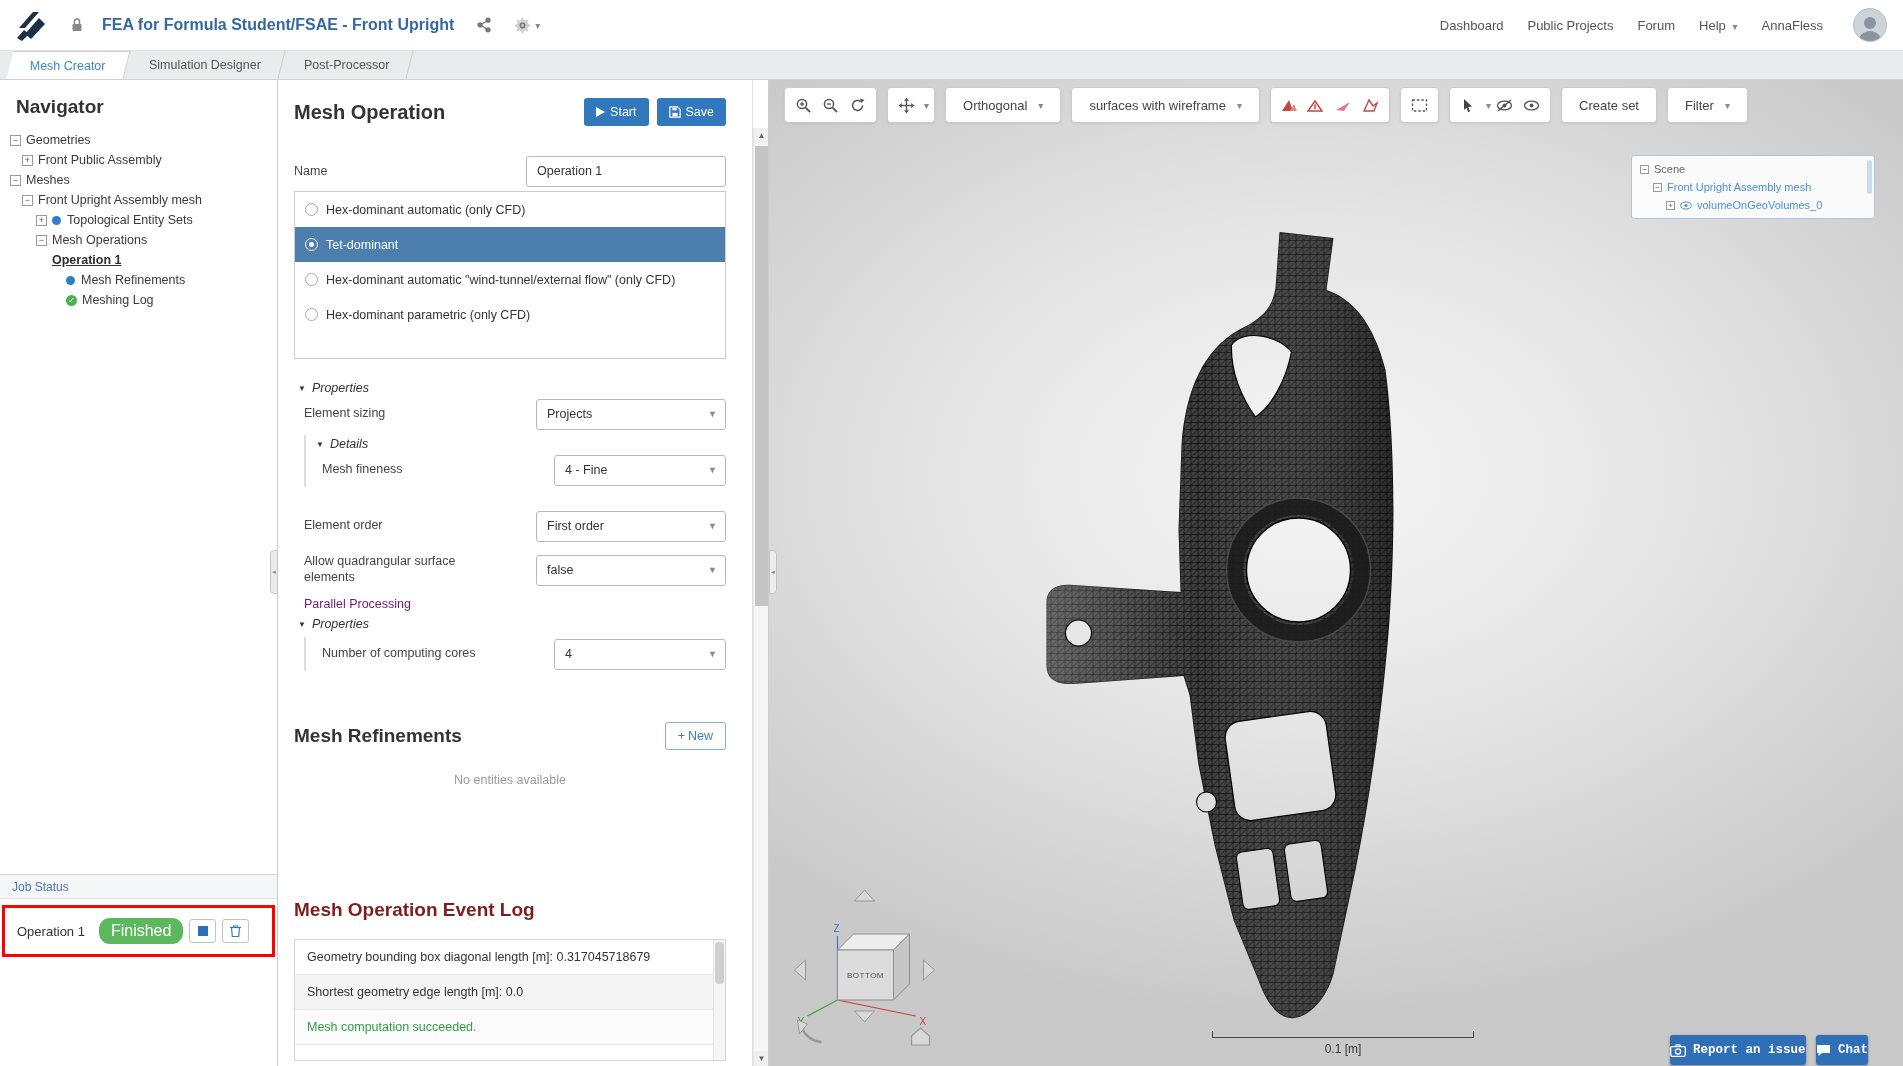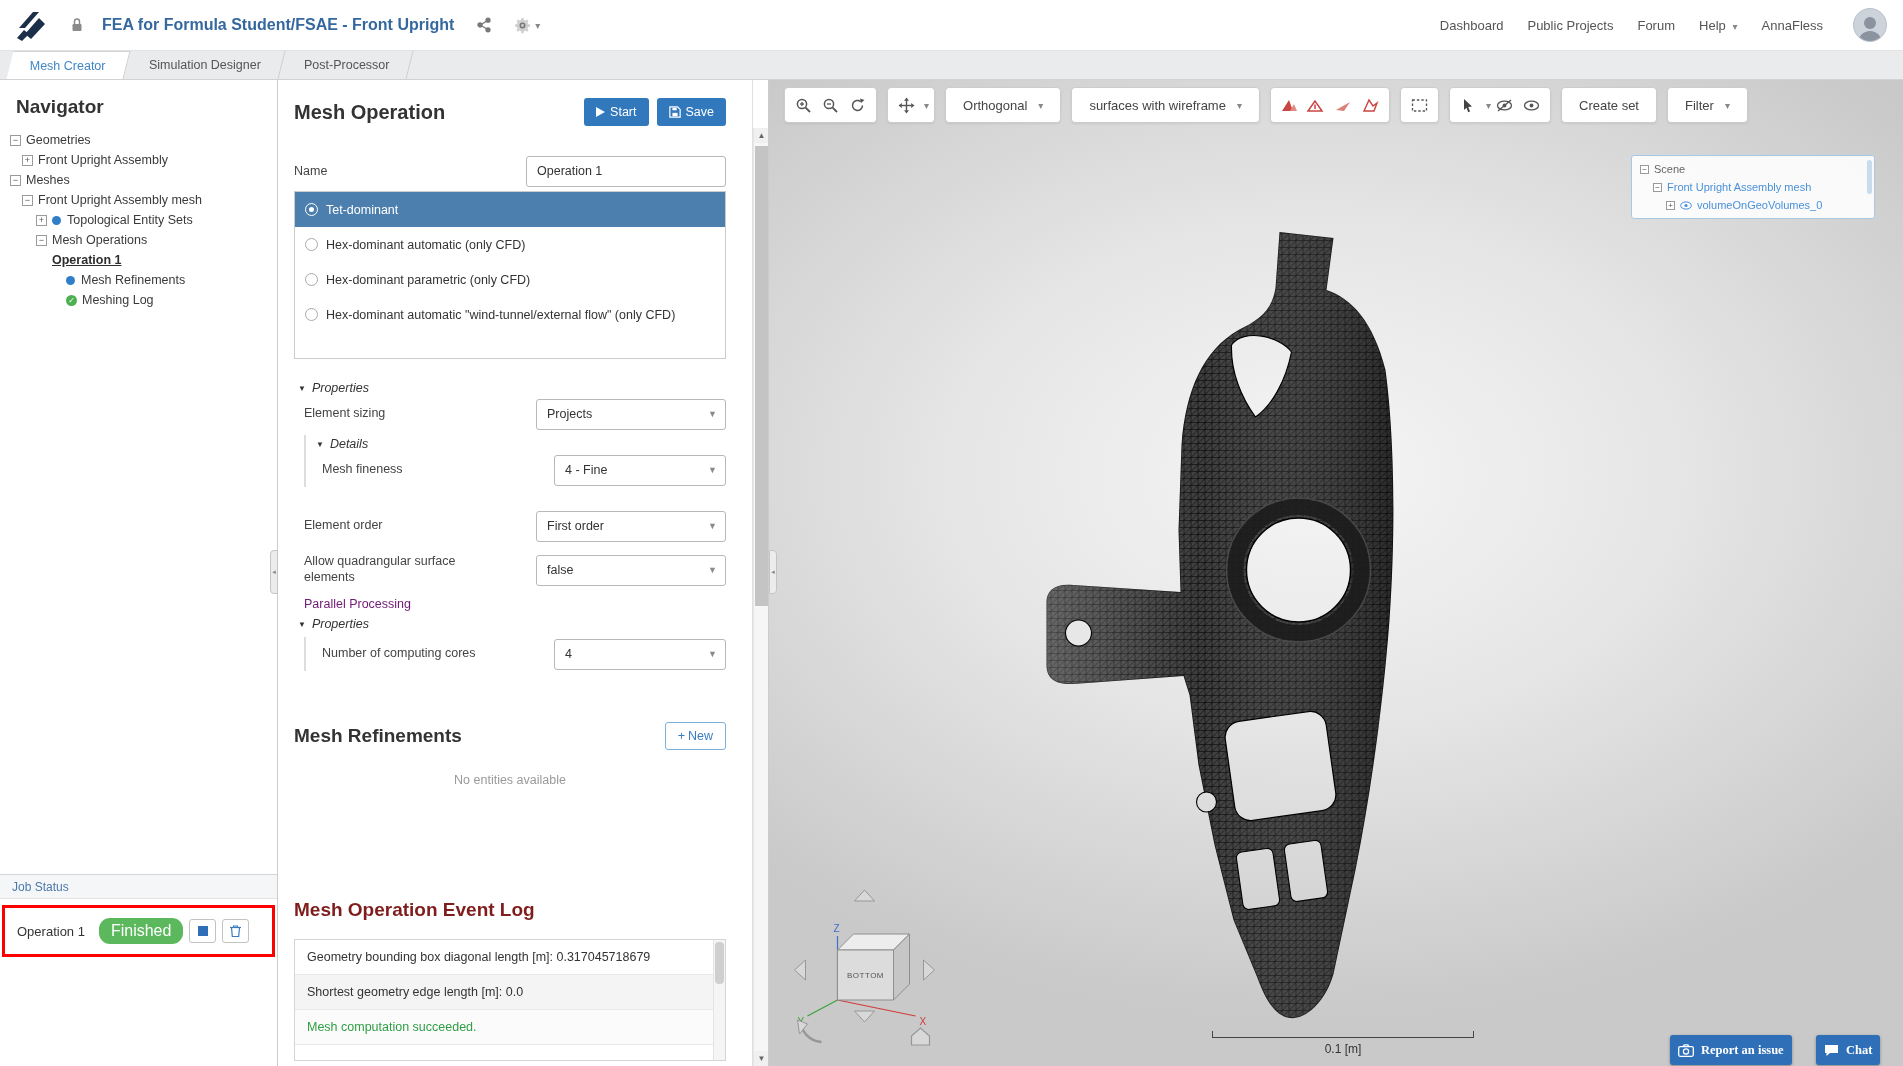--- a/index.html
+++ b/index.html
@@ -108,21 +108,21 @@
   .st-i1 { padding-left:13px; } .st-i2 { padding-left:26px; }
   .st-scroll { position:absolute; right:2px; top:4px; width:5px; height:34px; background:#c9dcec; border-radius:3px; }
 
   .model { position:absolute; left:262px; top:150px; }
   .navcube { position:absolute; left:18px; top:808px; }
   .scalebar { position:absolute; left:443px; top:952px; width:262px; }
   .scale-line { height:6px; border-bottom:1px solid #444; position:relative; }
   .scale-line::before, .scale-line::after { content:""; position:absolute; bottom:0; width:1px; height:6px; background:#444; }
   .scale-line::before { left:0; } .scale-line::after { right:0; }
   .scale-text { margin-top:4px; text-align:center; font-size:12px; color:#333; }
-  .fab { position:absolute; top:955px; height:30px; background:#2e6fb8; color:#fff; border:none; border-radius:3px; font-size:12.5px; font-weight:600; display:flex; align-items:center; gap:7px; padding:0 8px; box-shadow:0 1px 3px rgba(0,0,0,0.35); font-family:Liberation Serif, serif; }
+  .fab { position:absolute; top:955px; height:30px; background:#2e6fb8; color:#fff; border:none; border-radius:3px; font-size:12.5px; font-weight:600; display:flex; align-items:center; gap:7px; padding:0 0; box-shadow:0 1px 3px rgba(0,0,0,0.35); font-family:Liberation Mono, monospace; }
   .fab.report { left:901px; }
   .fab.chat { left:1047px; }
 </style>
 </head>
 <body>
 
 <div class="app">
 
   <header class="topbar">
     <svg class="logo" viewBox="0 0 34 34">
@@ -187,21 +187,21 @@
 
     <aside class="navigator">
       <div class="nav-title">Navigator</div>
       <div class="tree">
         <div class="trow ind-a">
             <span class="exp">−</span>
             <span>Geometries</span>
           </div>
         <div class="trow ind-b">
             <span class="exp">+</span>
-            <span>Front Upright Assembly</span>
+            <span>Front Public Assembly</span>
           </div>
         <div class="trow ind-a">
             <span class="exp">−</span>
             <span>Meshes</span>
           </div>
         <div class="trow ind-b">
             <span class="exp">−</span>
             <span>Front Upright Assembly mesh</span>
           </div>
         <div class="trow ind-c">
@@ -266,35 +266,35 @@
           <span>Save</span>
         </button>
       </div>
 
       <div class="name-row">
         <label>Name</label>
         <input class="name-input" value="Operation 1" style="">
       </div>
 
       <div class="algo-box">
+        <div class="algo-row">
+            <span class="radio"></span>
+            <span>Hex-dominant automatic (only CFD)</span>
+          </div>
         <div class="algo-row selected">
             <span class="radio on"></span>
             <span>Tet-dominant</span>
           </div>
         <div class="algo-row">
             <span class="radio"></span>
-            <span>Hex-dominant automatic (only CFD)</span>
+            <span>Hex-dominant automatic "wind-tunnel/external flow" (only CFD)</span>
           </div>
         <div class="algo-row">
             <span class="radio"></span>
             <span>Hex-dominant parametric (only CFD)</span>
-          </div>
-        <div class="algo-row">
-            <span class="radio"></span>
-            <span>Hex-dominant automatic "wind-tunnel/external flow" (only CFD)</span>
           </div>
       </div>
 
       <div class="sec-header">
           <span class="caret">▼</span>
           <span>Properties</span>
         </div>
 
       <div class="prop-row">
         <span class="plabel">Element sizing</span>

